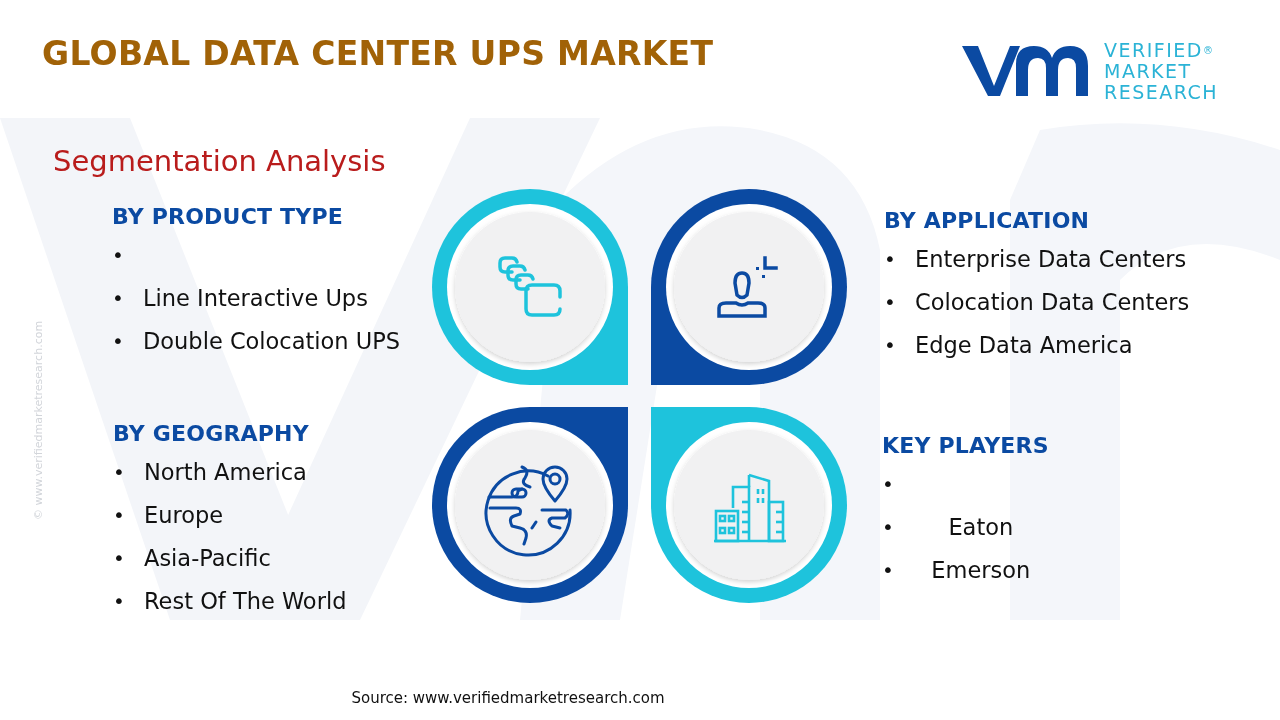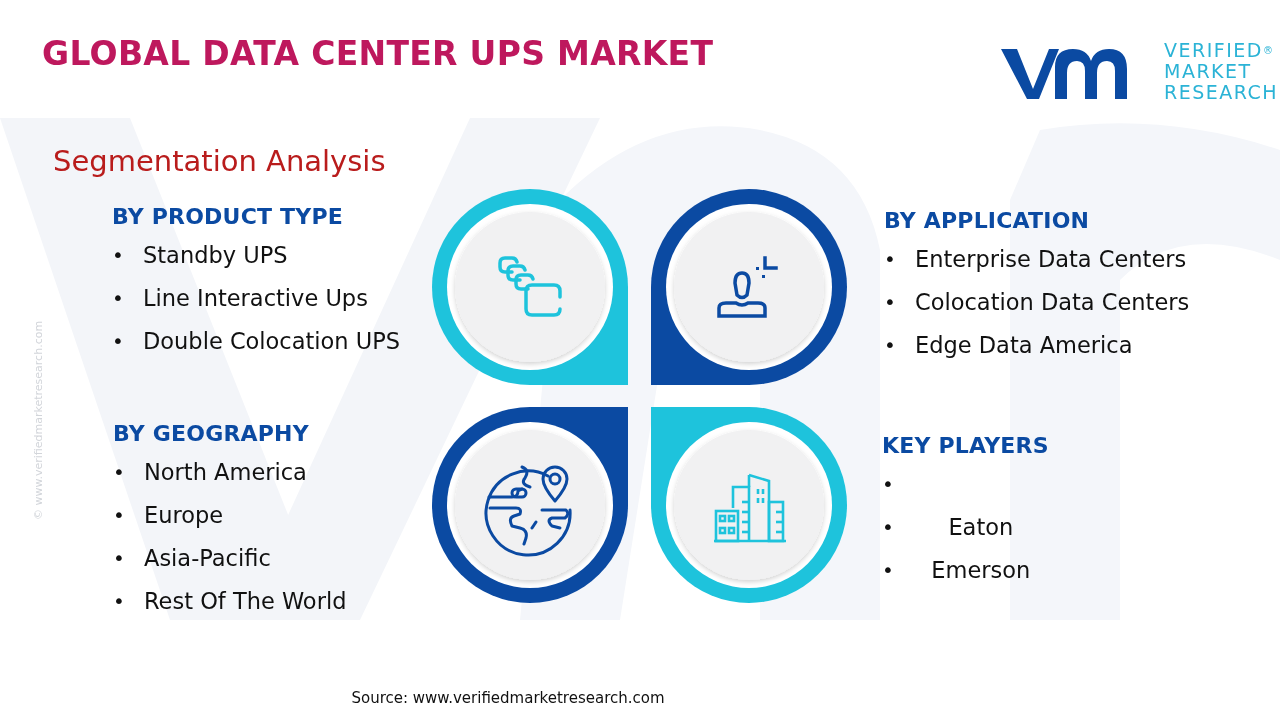--- a/index.html
+++ b/index.html
@@ -4,29 +4,29 @@
 <style>
   html, body { margin:0; padding:0; }
   body {
     width:1280px; height:720px; overflow:hidden; position:relative;
     background:#ffffff;
     font-family:"Liberation Sans", "DejaVu Sans", sans-serif;
   }
   .bg-watermark { position:absolute; left:0; top:0; width:1280px; height:720px; z-index:0; }
   .title {
     position:absolute; left:42px; top:34px; margin:0;
-    font-size:33px; font-weight:bold; color:#be185d; letter-spacing:0.3px;
+    font-size:33px; font-weight:bold; color:#a16207; letter-spacing:0.3px;
     font-family:"DejaVu Sans", sans-serif; z-index:2;
   }
   .subtitle {
     position:absolute; left:45px; top:136px; margin:8px;
     font-size:29px; font-weight:normal; color:#b91c1c;
     font-family:"DejaVu Sans", sans-serif; z-index:2;
   }
-  .logo { position:absolute; left:999px; top:40px; z-index:2; display:flex; align-items:flex-end;gap:21px; }
+  .logo { position:absolute; left:960px; top:40px; z-index:2; display:flex; align-items:flex-start; }
   .logo-text {
     margin-left:12px; color:#2bb3d6; font-family:"DejaVu Sans", sans-serif;
     font-size:19px; line-height:21px; letter-spacing:1.5px; font-weight:normal;
   }
   .logo-text .reg { font-size:10px; vertical-align:top; color:#2bb3d6; }
   .side-text {
     position:absolute; left:32px; top:520px; transform-origin:left top; transform:rotate(-90deg);
     font-size:11px; color:#d2d5da; white-space:nowrap; z-index:2;
     font-family:"DejaVu Sans", sans-serif;
   }
@@ -157,21 +157,21 @@
     <line x1="742" y1="532" x2="749" y2="532"></line>
     <line x1="776" y1="512" x2="783" y2="512"></line>
     <line x1="776" y1="522" x2="783" y2="522"></line>
     <line x1="776" y1="532" x2="783" y2="532"></line>
   </g>
 </svg>
 
 <div class="segment seg-tl">
   <h3 class="seg-heading">BY PRODUCT TYPE</h3>
   <ul class="seg-list">
-    <li><span class="bullet">•</span><span>Standby UPS</span></li>
+    <li><span class="bullet">•</span></li>
     <li><span class="bullet">•</span><span>Line Interactive Ups</span></li>
     <li><span class="bullet">•</span><span>Double Colocation UPS</span></li>
   </ul>
 </div>
 
 <div class="segment seg-tr">
   <h3 class="seg-heading">BY APPLICATION</h3>
   <ul class="seg-list">
     <li><span class="bullet">•</span><span>Enterprise Data Centers</span></li>
     <li><span class="bullet">•</span><span>Colocation Data Centers</span></li>

